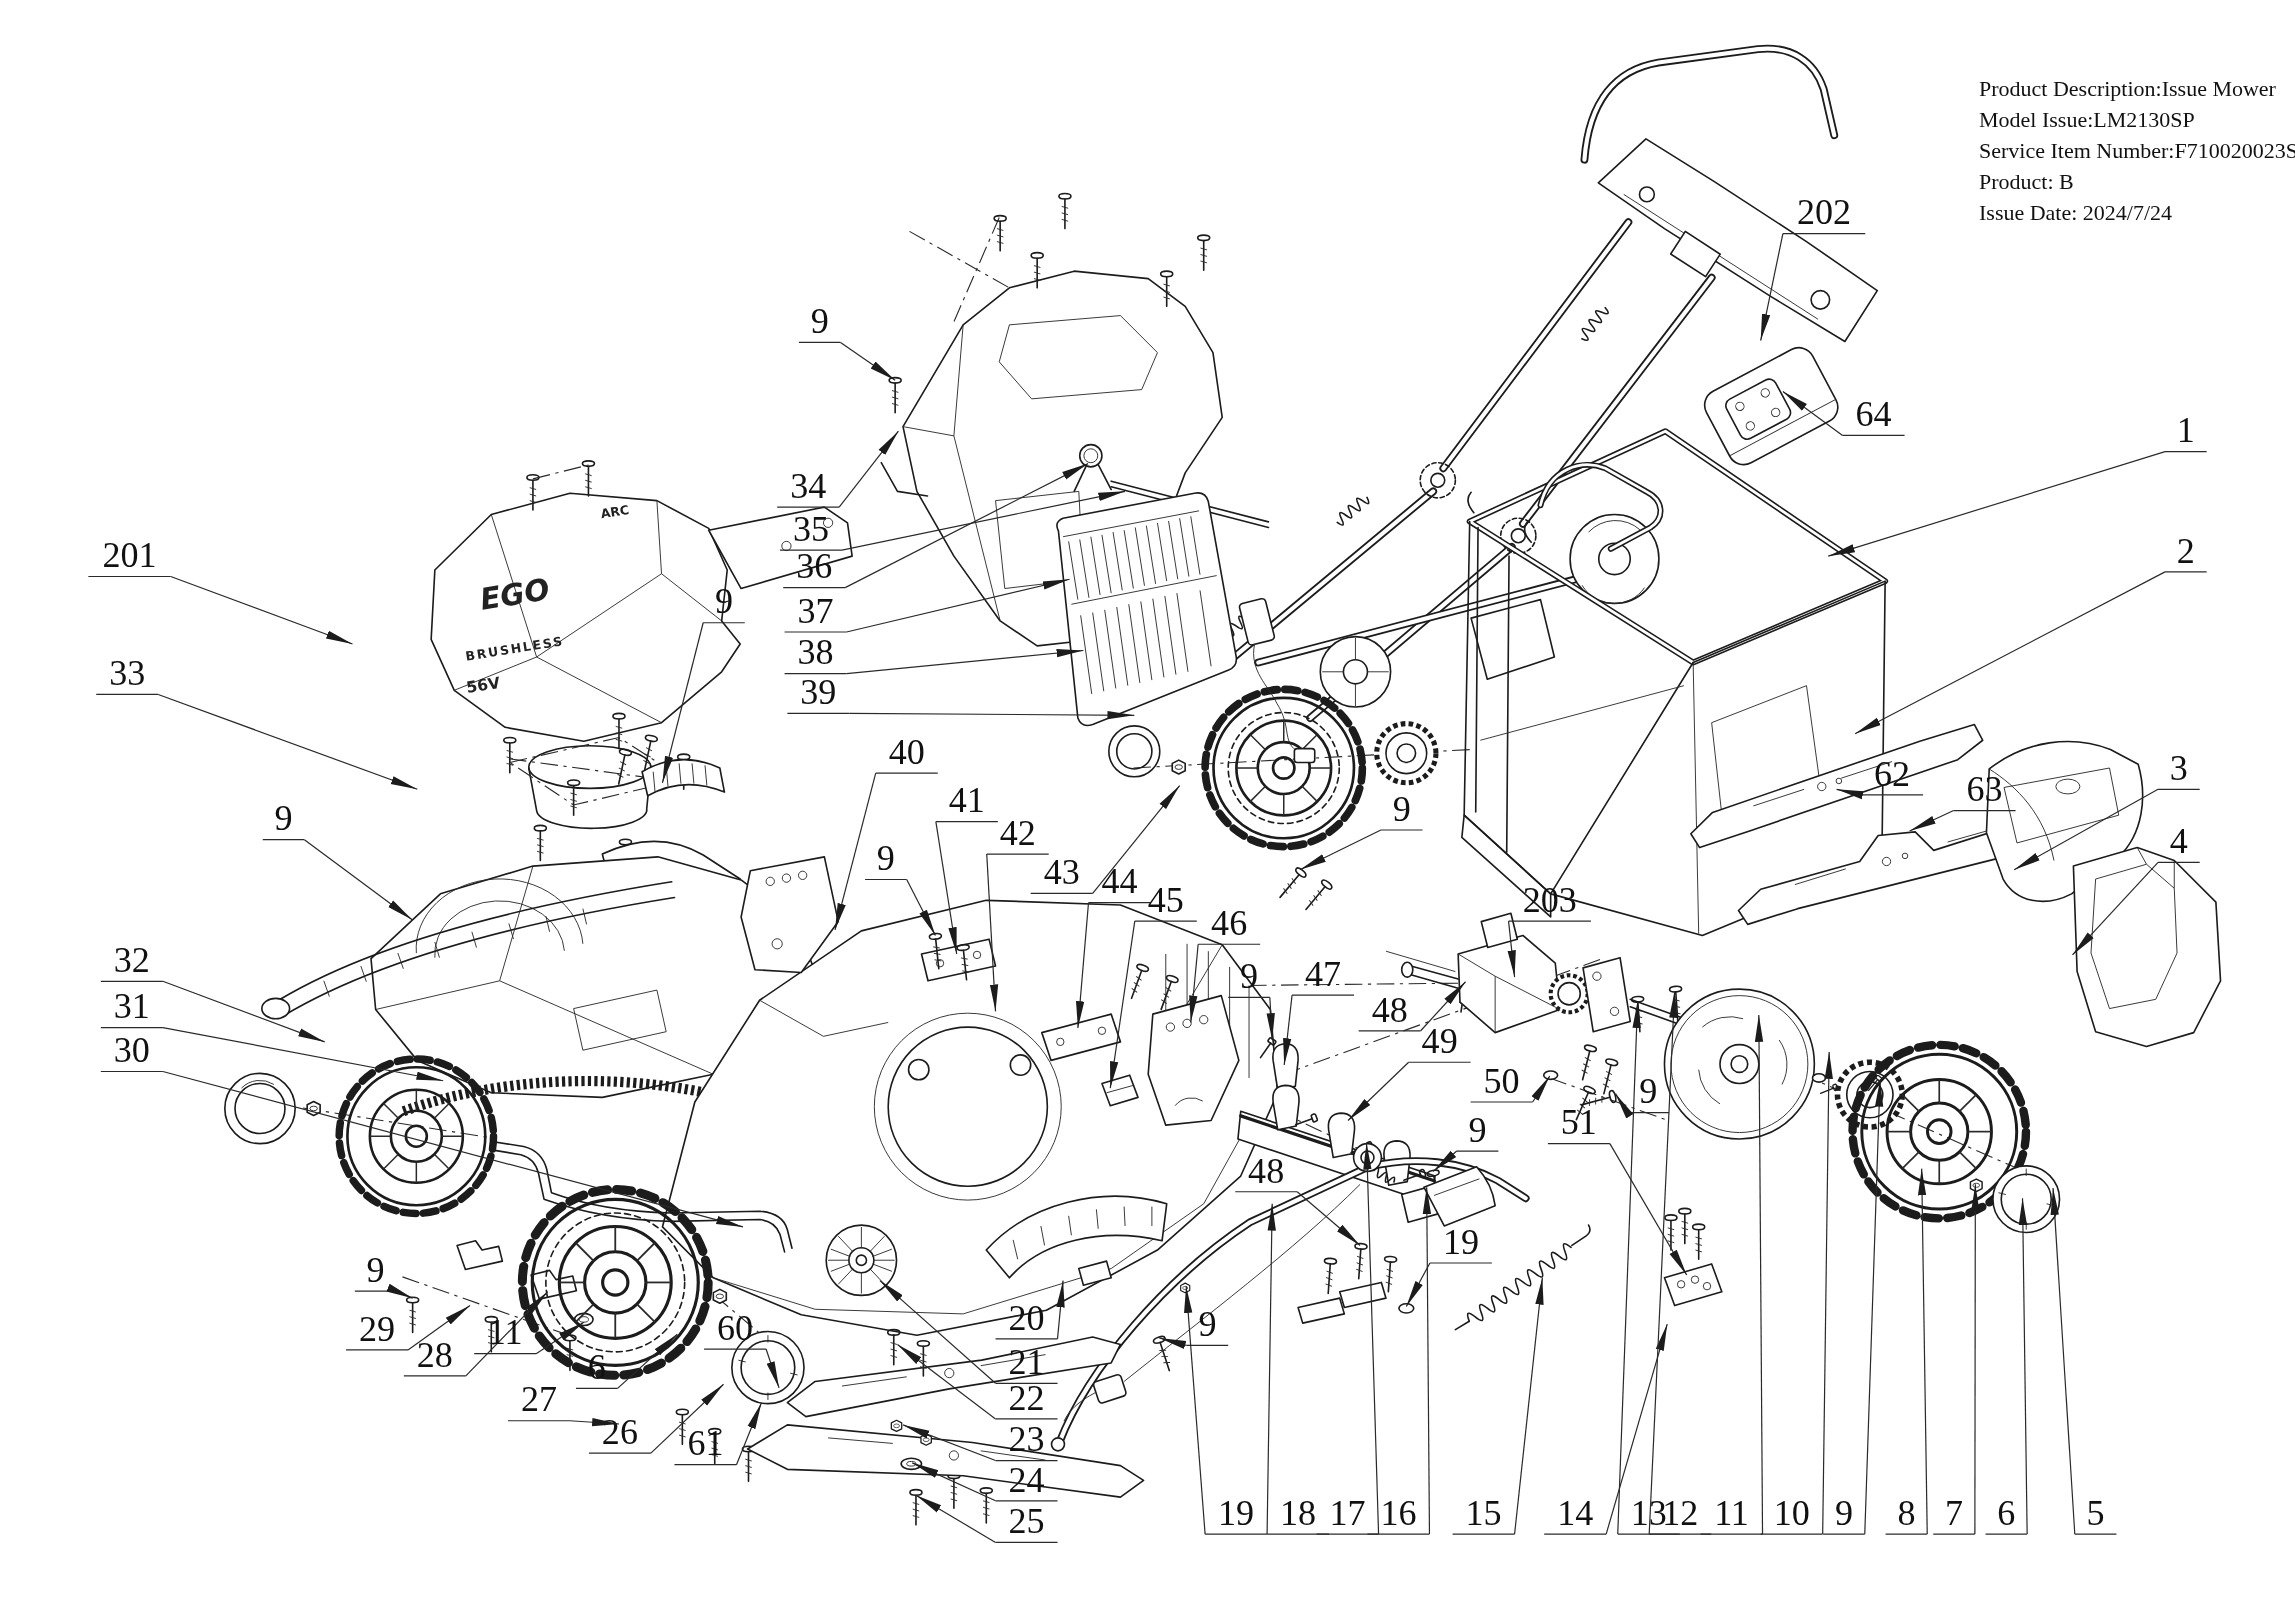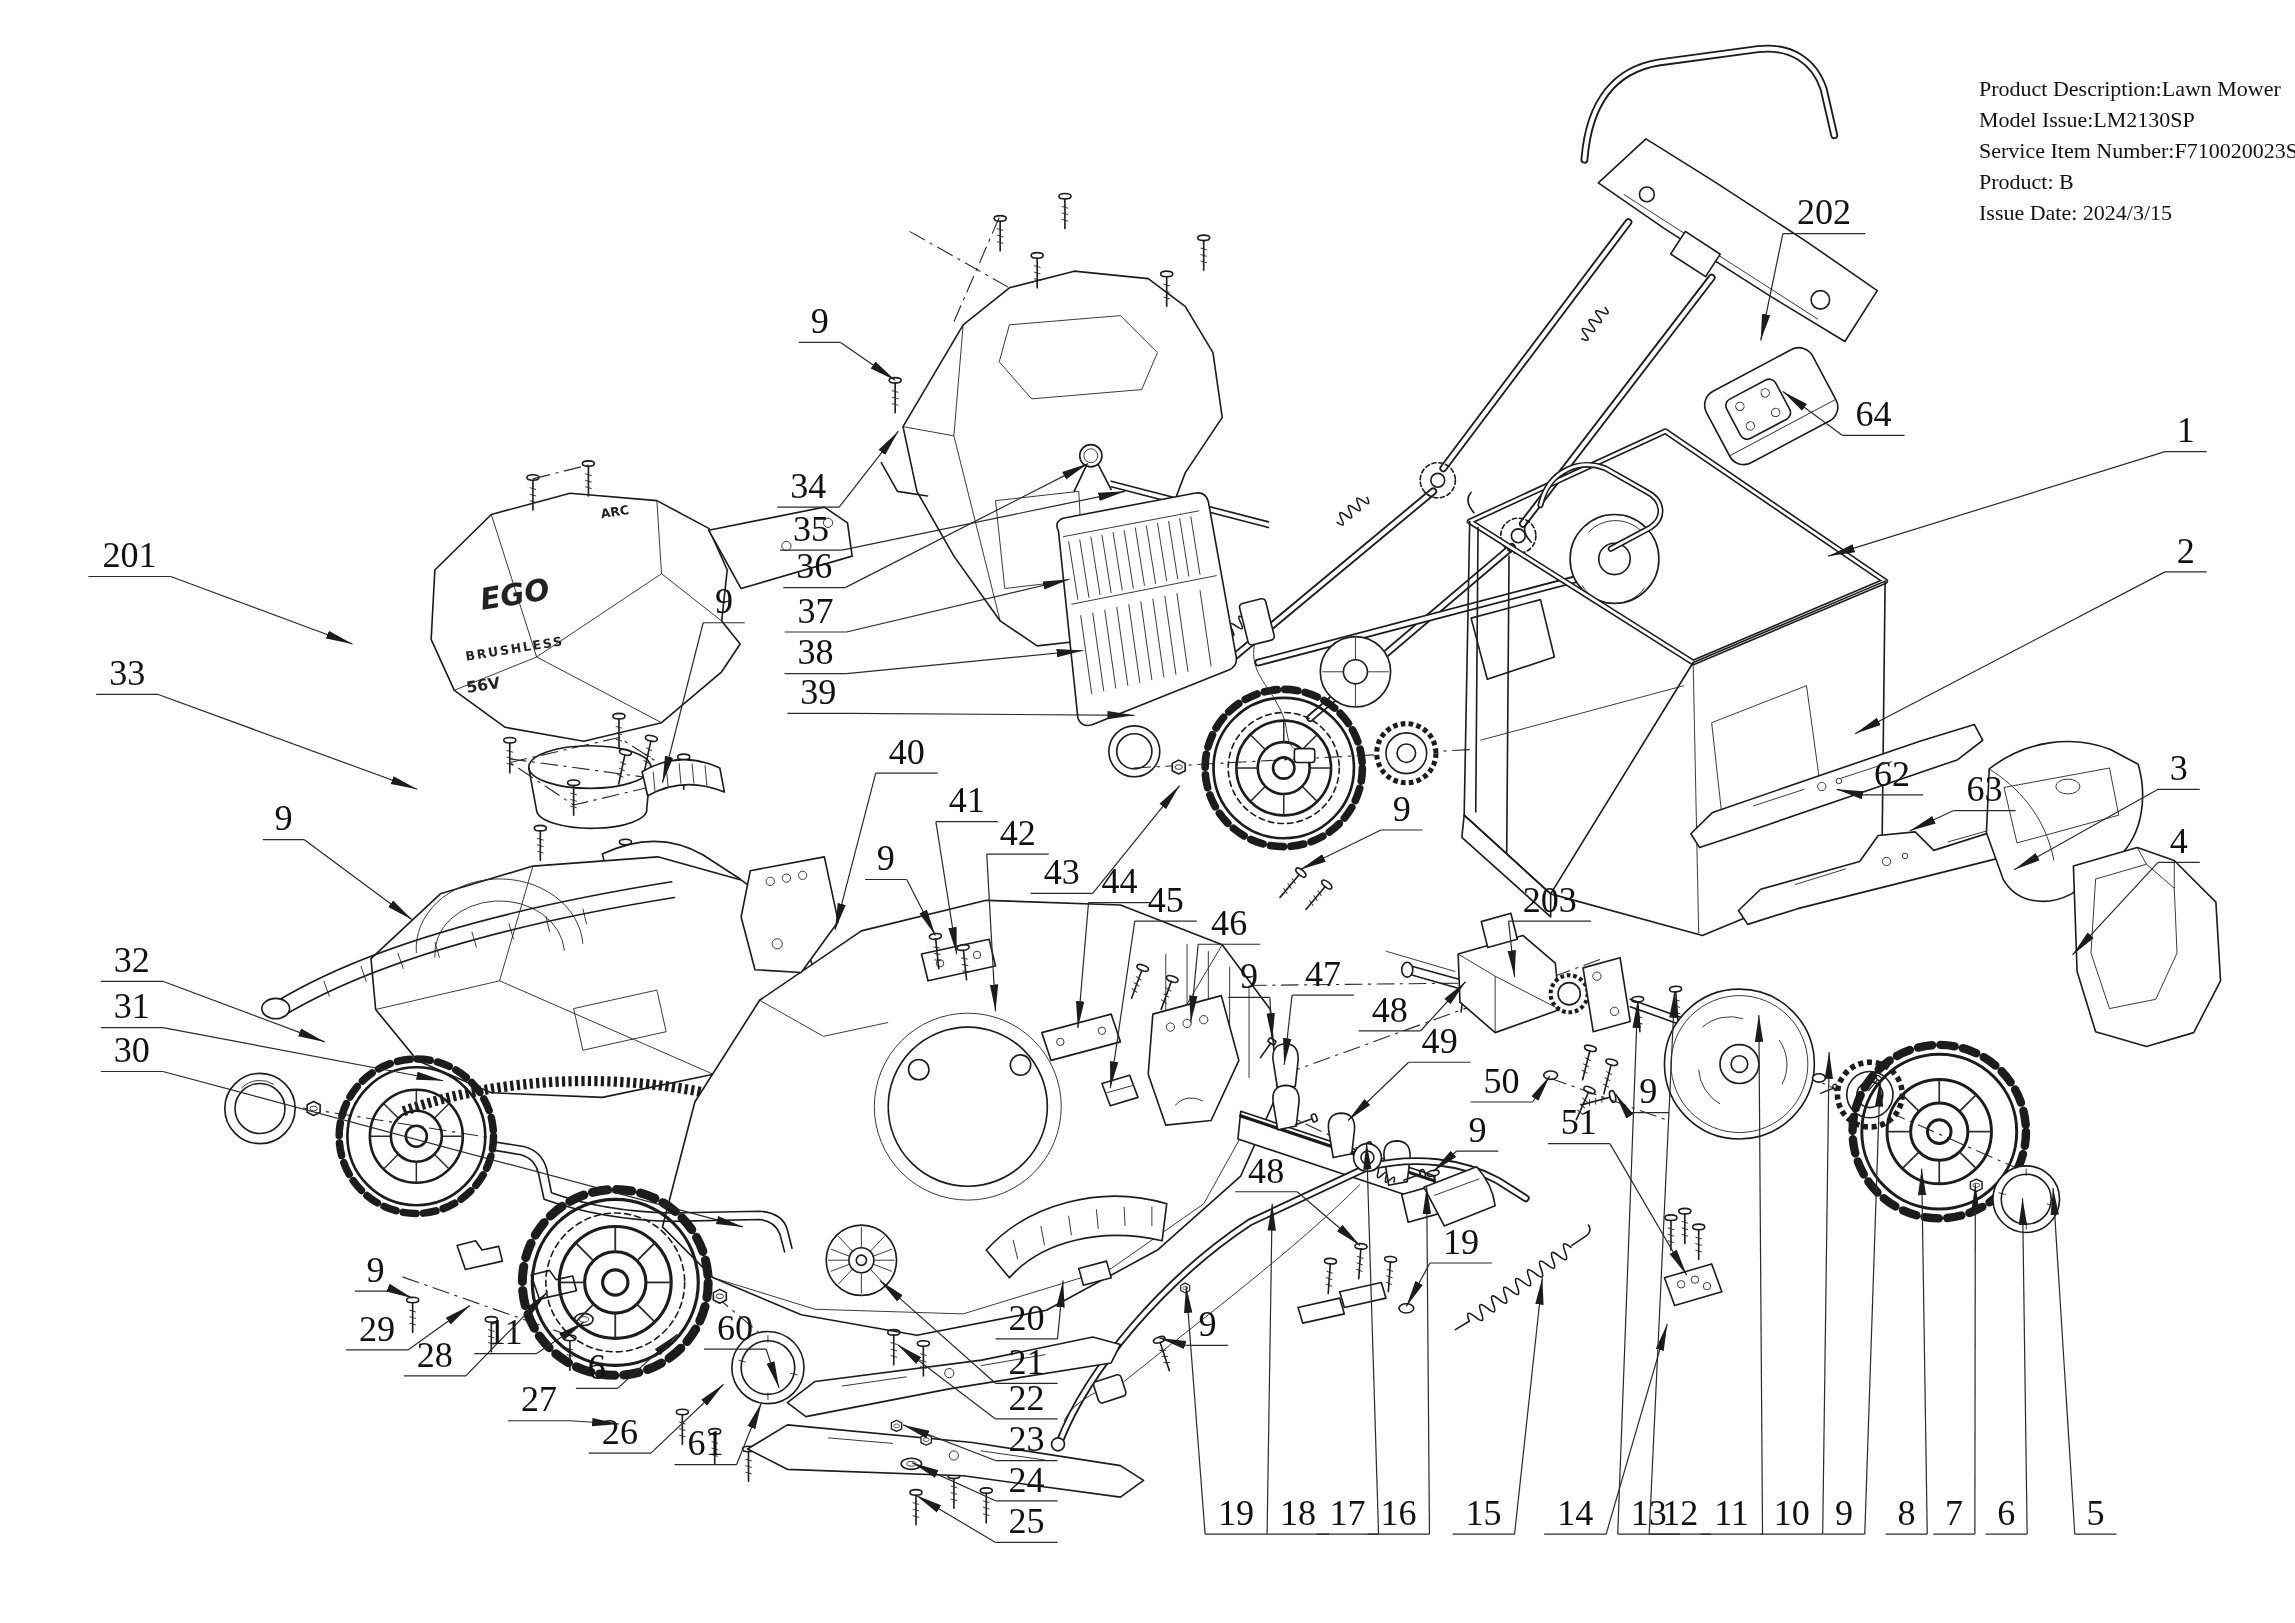--- a/index.html
+++ b/index.html
@@ -23,25 +23,25 @@
   .callout-line{stroke:#2a2a2a;stroke-width:2.6;fill:none;}
   .mark-sm{font-family:"DejaVu Sans",sans-serif;font-weight:bold;fill:#222;}
 </style>
 </head>
 <body>
 
 <div class="page">
 
 
   <div class="title-block">
-    <div>Product Description:Lawn Mower</div>
+    <div>Product Description:Issue Mower</div>
     <div>Model Issue:LM2130SP</div>
     <div>Service Item Number:F710020023S01</div>
     <div>Product: B</div>
-    <div>Issue Date:  2024/3/15</div>
+    <div>Issue Date:  2024/7/24</div>
   </div>
 
   <svg class="diagram" viewBox="0 0 4961 3508">
     <defs>
       <marker id="arw" viewBox="0 0 60 24" refX="58" refY="12" markerWidth="60" markerHeight="24" markerUnits="userSpaceOnUse" orient="auto">
         <path d="M0,3 L58,12 L0,21 Z" fill="#1c1c1c"></path>
       </marker>
       <g id="screw">
         <ellipse cx="0" cy="0" rx="13" ry="6" class="ln"></ellipse>
         <line x1="0" y1="6" x2="0" y2="70" class="ln"></line>

